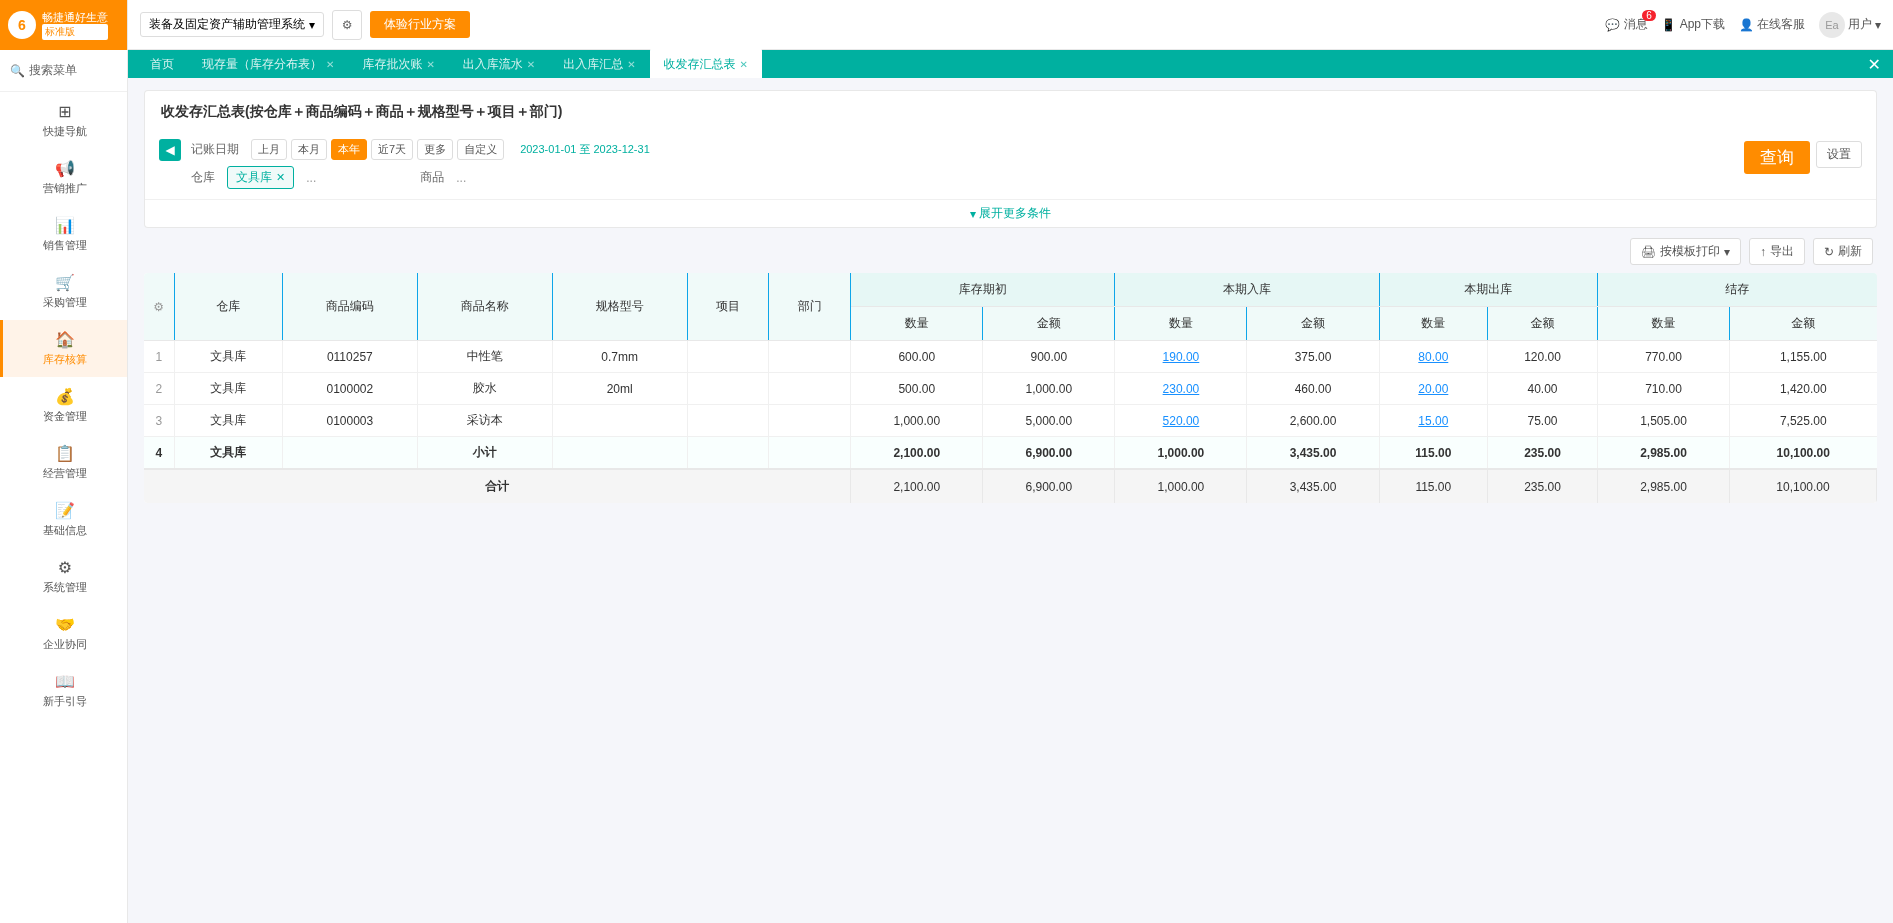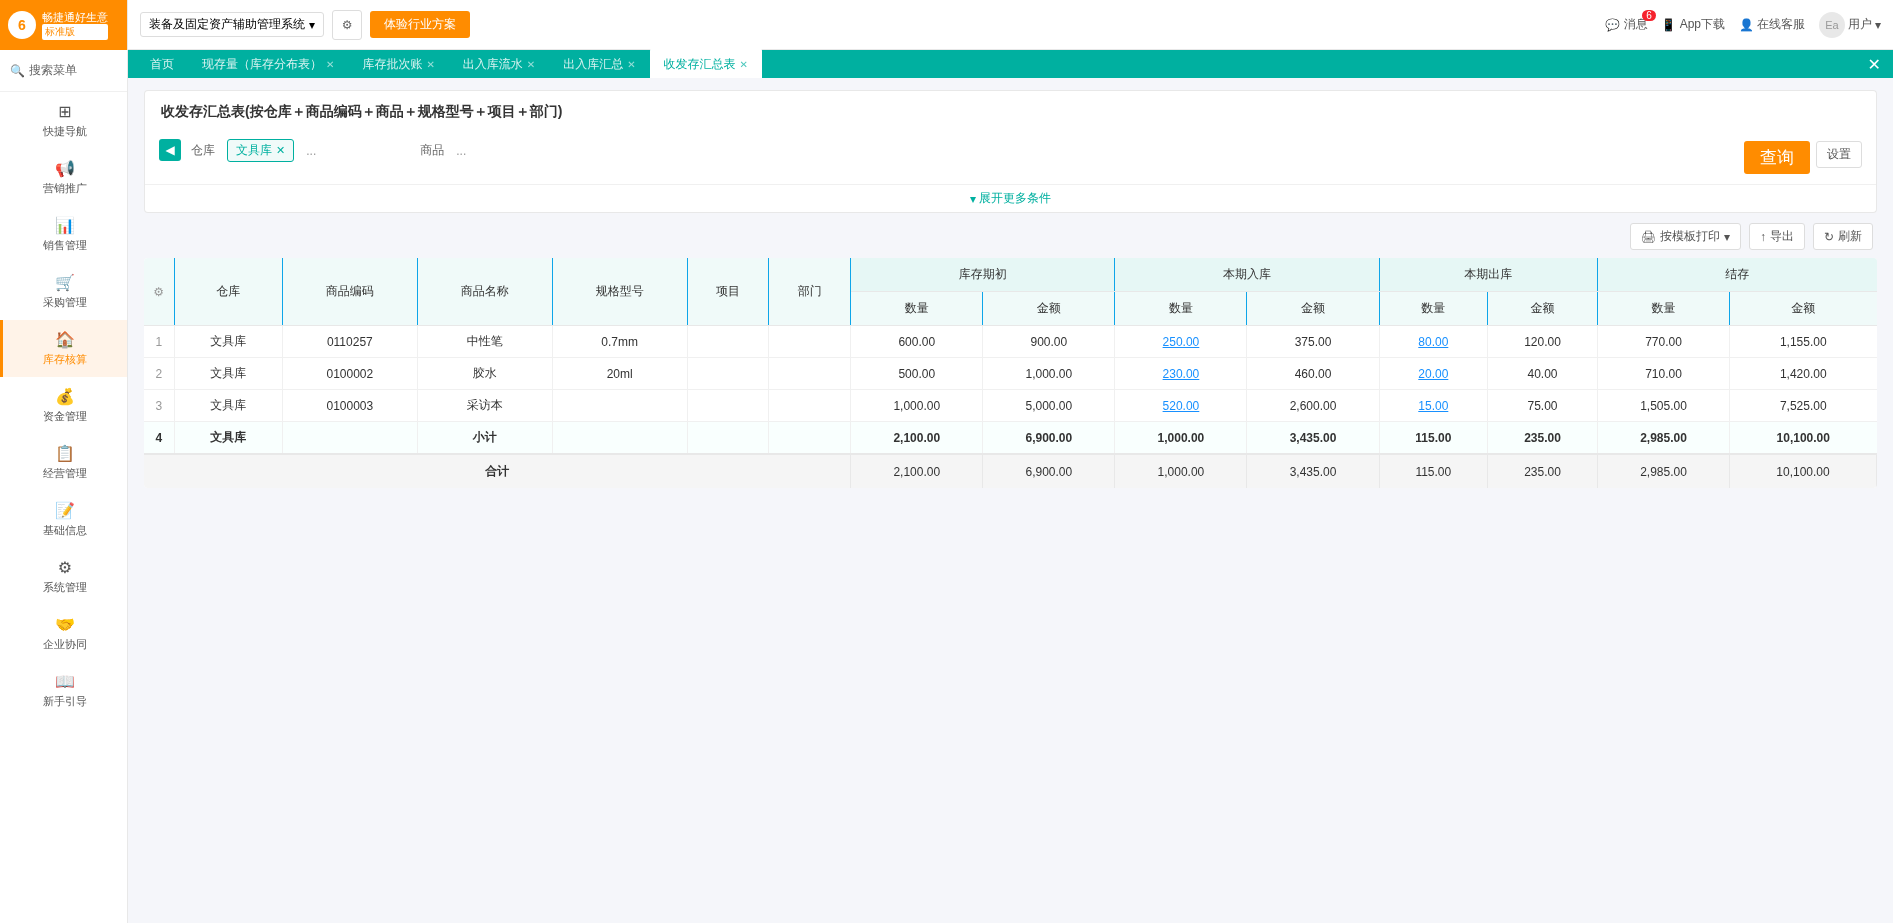--- a/index.html
+++ b/index.html
@@ -217,20 +217,34 @@
   <div class="content">
 
     <div style="background:#fff; border-radius:4px; padding:12px 16px 8px 16px; margin-bottom:0; border:1px solid #e8e8e8; border-bottom:none; border-radius:4px 4px 0 0;">
       <span class="page-title" style="font-size:14px; font-weight:600; color:#333;">收发存汇总表(按仓库＋商品编码＋商品＋规格型号＋项目＋部门)</span>
     </div>
 
     <div class="query-area" style="border-radius:0 0 4px 4px; border-top:none;">
       <div class="query-header">
         <div class="filter-arrow">◀</div>
         <div style="display:flex; flex-direction:column; gap:6px; flex:1;">
+          <div class="filter-row">
+            <span class="filter-label">记账日期</span>
+            <div class="date-shortcuts">
+              <button class="date-btn">上月</button>
+              <button class="date-btn">本月</button>
+              <button class="date-btn active">本年</button>
+              <button class="date-btn">近7天</button>
+              <button class="date-btn">更多</button>
+              <button class="date-btn">自定义</button>
+            </div>
+            <div style="display:flex; flex-direction:column;">
+              <span class="date-range">2023-01-01 至 2023-12-31</span>
+            </div>
+          </div>
           <div class="filter-row">
             <span class="filter-label">仓库</span>
             <div class="warehouse-tag">
               <span>文具库</span>
               <span class="warehouse-tag-close">✕</span>
             </div>
             <span class="filter-more">...</span>
             <span style="width:80px;"></span>
             <span class="filter-label">商品</span>
             <span class="filter-more">...</span>
@@ -296,21 +310,21 @@
         <tr>
               <td class="row-num">1</td>
               <td>文具库</td>
               <td>0110257</td>
               <td>中性笔</td>
               <td>0.7mm</td>
               <td></td>
               <td></td>
               <td>600.00</td>
               <td>900.00</td>
-              <td><span class="link-text">250.00</span></td>
+              <td><span class="link-text">190.00</span></td>
               <td>375.00</td>
               <td><span class="link-text">80.00</span></td>
               <td>120.00</td>
               <td>770.00</td>
               <td>1,155.00</td>
             </tr>
             <tr>
               <td class="row-num">2</td>
               <td>文具库</td>
               <td>0100002</td>

